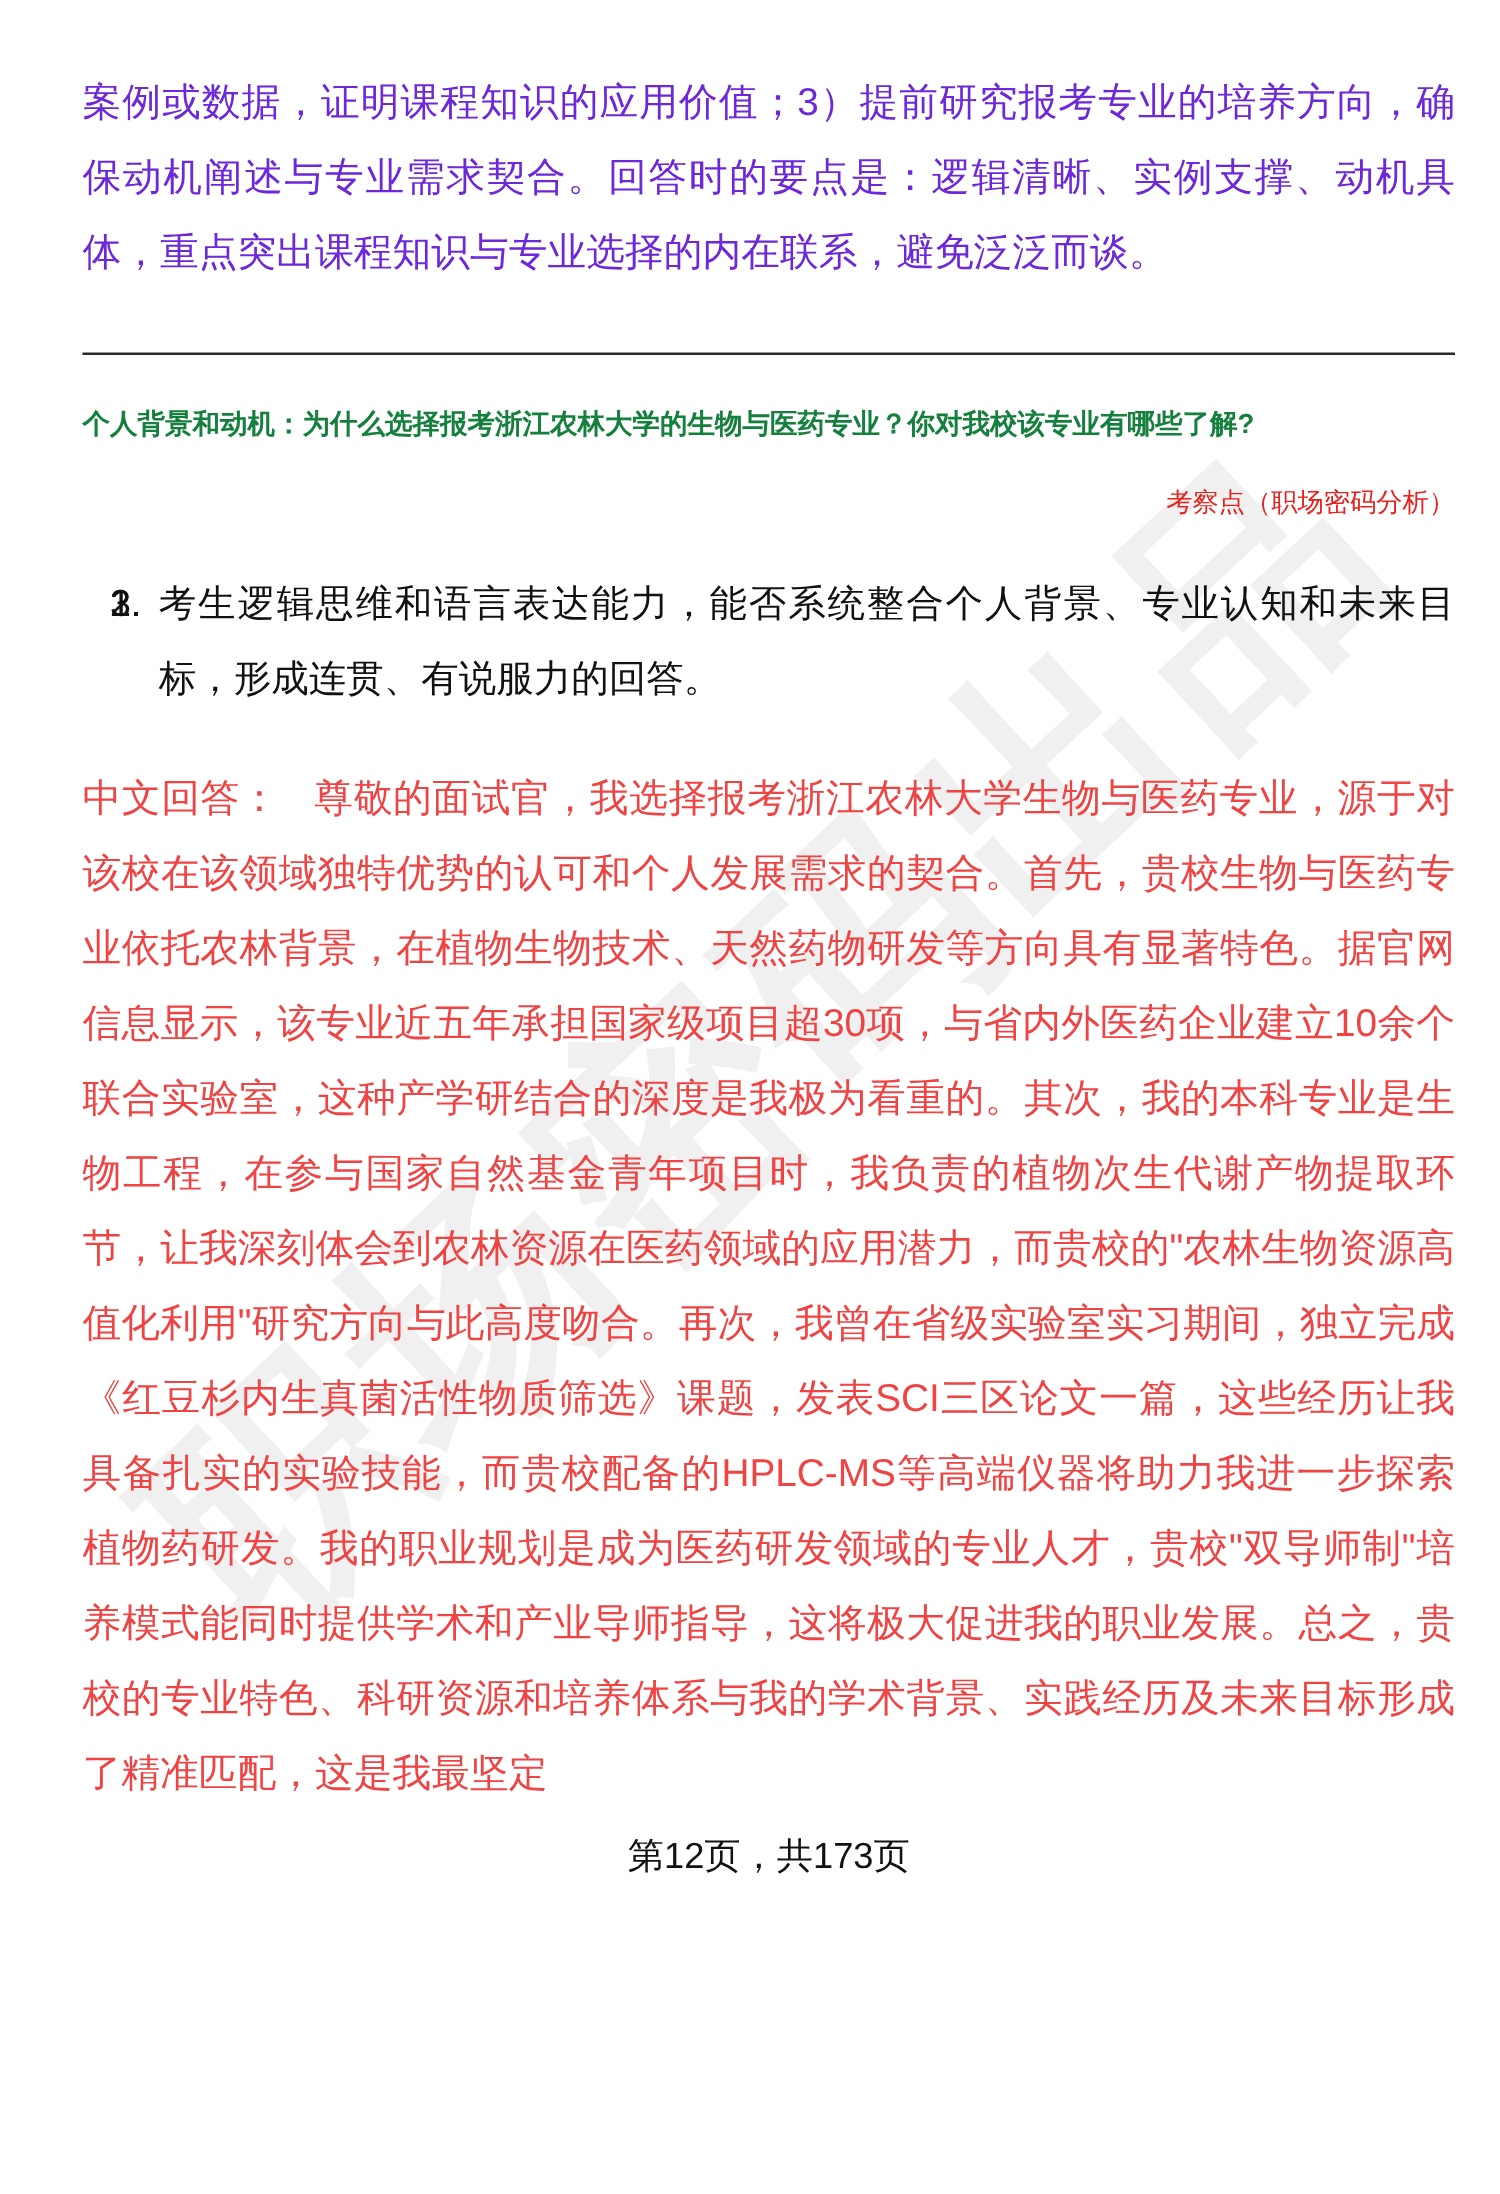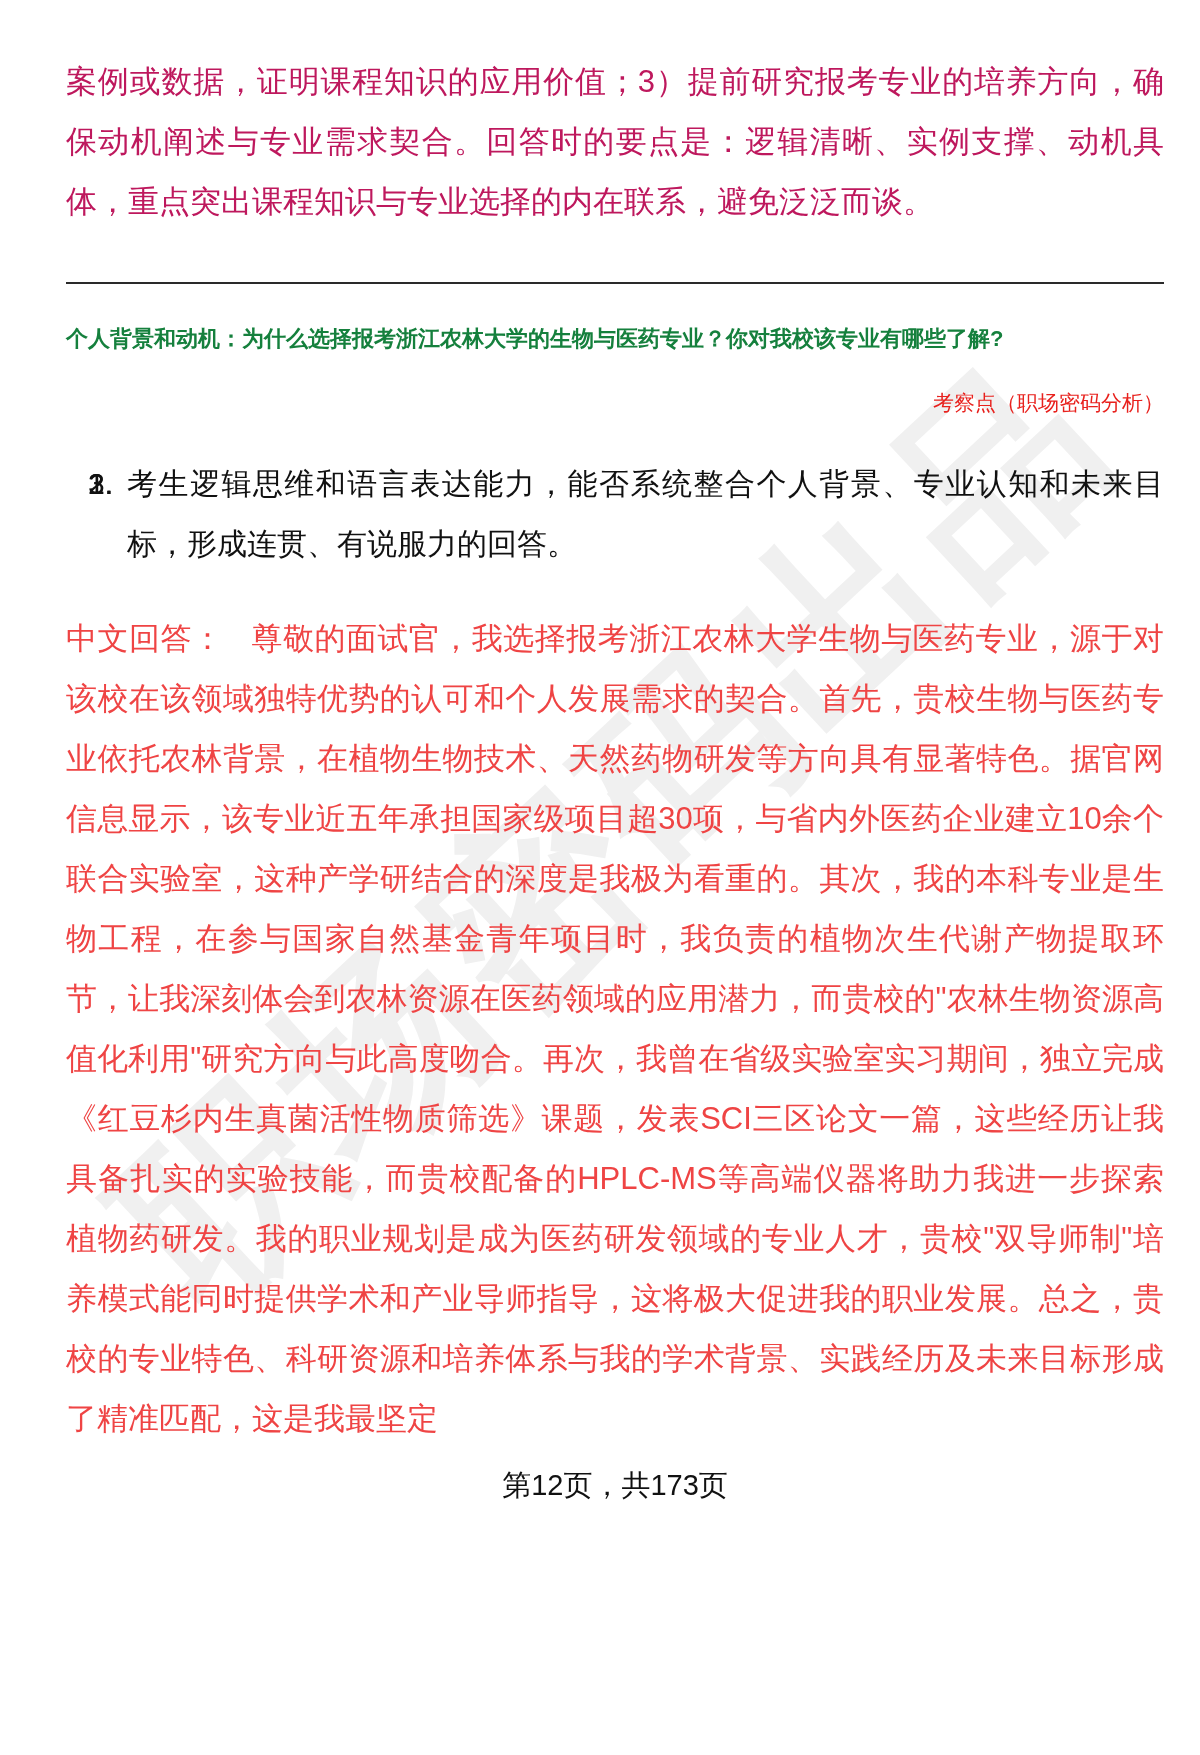--- a/index.html
+++ b/index.html
@@ -40,21 +40,21 @@
     left: 66px;
     top: 0;
     width: 1098px;
     z-index: 1;
   }
   .intro-paragraph {
     margin: 52px 0 0 0;
     font-size: 31px;
     line-height: 60px;
     text-align: justify;
-    color: #be185d;
+    color: #6d28d9;
   }
   .divider {
     border: none;
     border-top: 2px solid #2a2a2a;
     margin: 50px 0 0 0;
     width: 100%;
   }
   .question-heading {
     margin: 32px 0 0 0;
     font-size: 22px;

